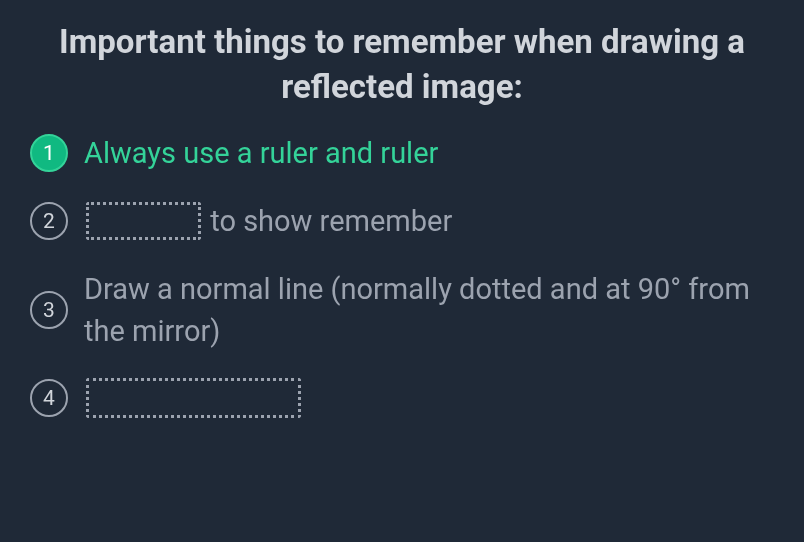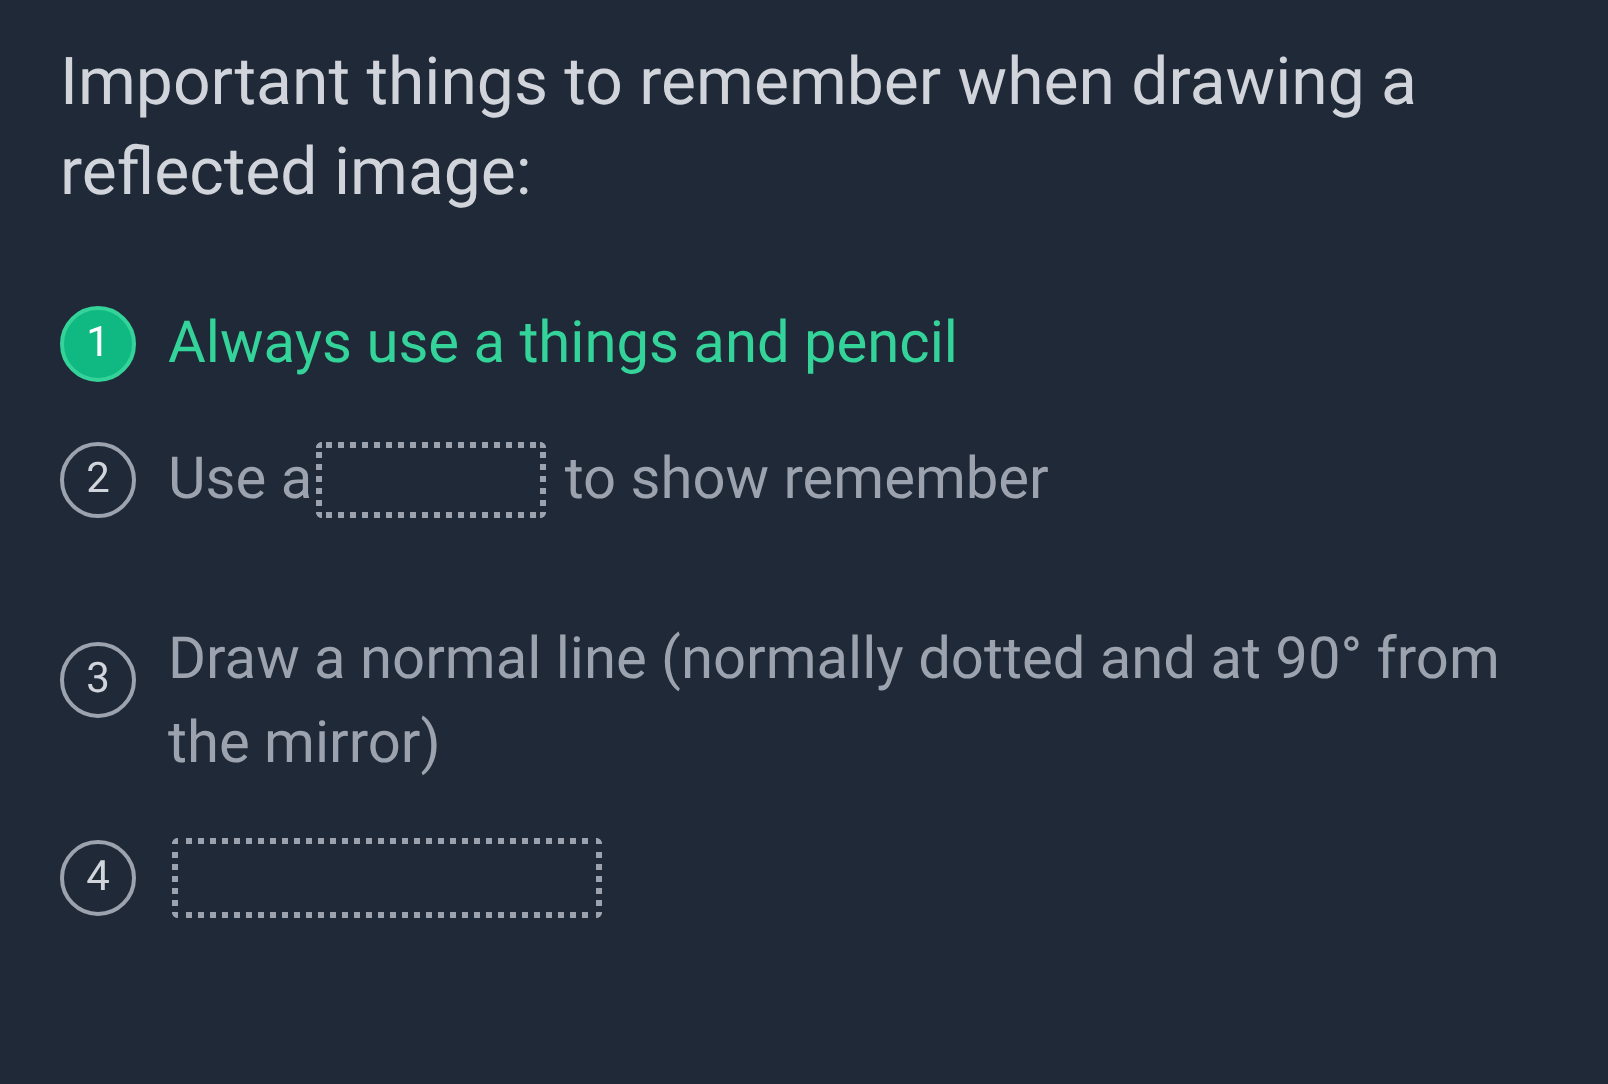--- a/index.html
+++ b/index.html
@@ -11,23 +11,24 @@
       width: 804px;
       height: 542px;
       background-color: #1f2937;
       font-family: -apple-system, BlinkMacSystemFont, 'Segoe UI', Roboto, sans-serif;
       padding: 20px 30px;
       overflow: hidden;
     }
     .title {
       color: #d1d5db;
       font-size: 33px;
-      font-weight: 400;
+      font-weight: 700;
+      text-align: center;
       line-height: 1.35;
-      margin-bottom: 42px;
+      margin-bottom: 23px;
     }
     .items {
       display: flex;
       flex-direction: column;
       gap: 26px;
     }
     .item {
       display: flex;
       align-items: center;
       gap: 16px;
@@ -79,42 +80,40 @@
       height: 38px;
     }
     .blank-large {
       width: 215px;
       height: 40px;
     }
     .text-wrap {
       color: #9ca3af;
       font-size: 29px;
       line-height: 1.45;
-      margin-top: 22px;
     }
     .text-segment {
       white-space: pre;
     }
   </style>
 </head>
 <body>
 
 <div class="title">Important things to remember when drawing a reflected image:</div>
 
 <div class="items">
 
   <div class="item">
     <div class="number-circle active">1</div>
-    <div class="item-text active">Always use a things and pencil</div>
+    <div class="item-text active">Always use a ruler and ruler</div>
   </div>
 
   <div class="item">
     <div class="number-circle inactive">2</div>
     <div class="item-text inactive">
-      <span class="text-segment">Use a</span>
       <span class="blank-box blank-small"></span>
       <span class="text-segment"> to show remember</span>
     </div>
   </div>
 
   <div class="item multi-line">
     <div class="number-circle inactive">3</div>
     <div class="text-wrap">Draw a normal line (normally dotted and at 90° from the mirror)</div>
   </div>
 

